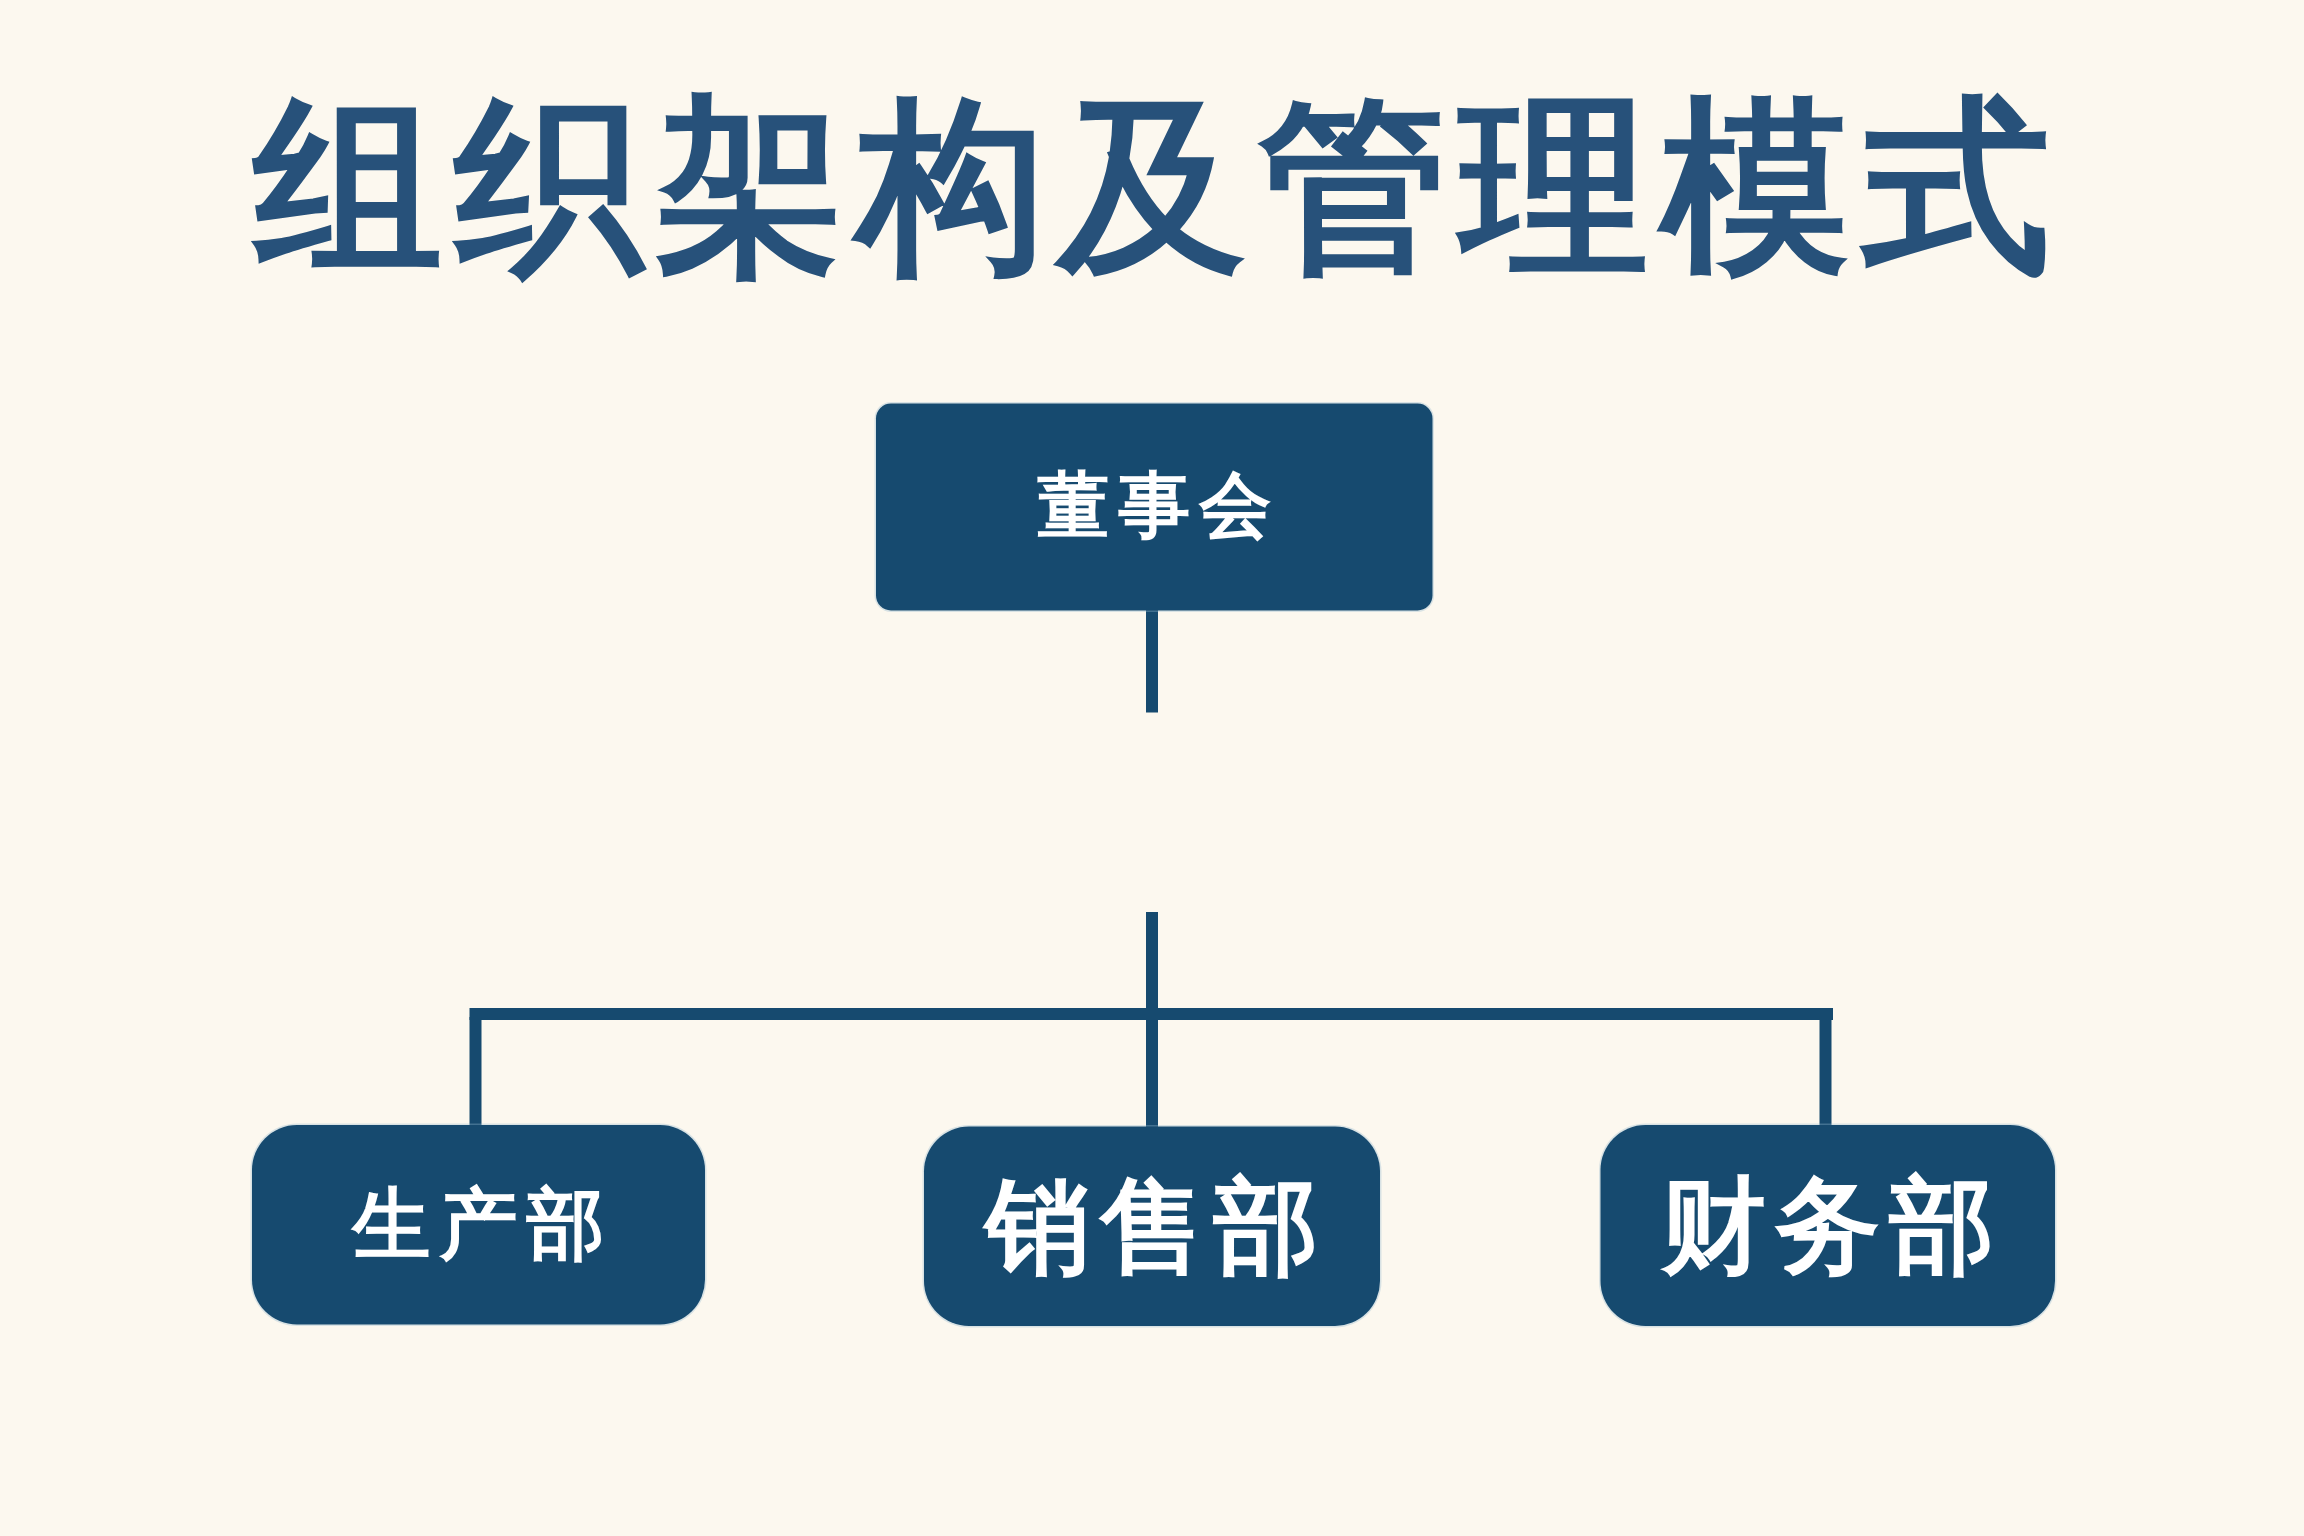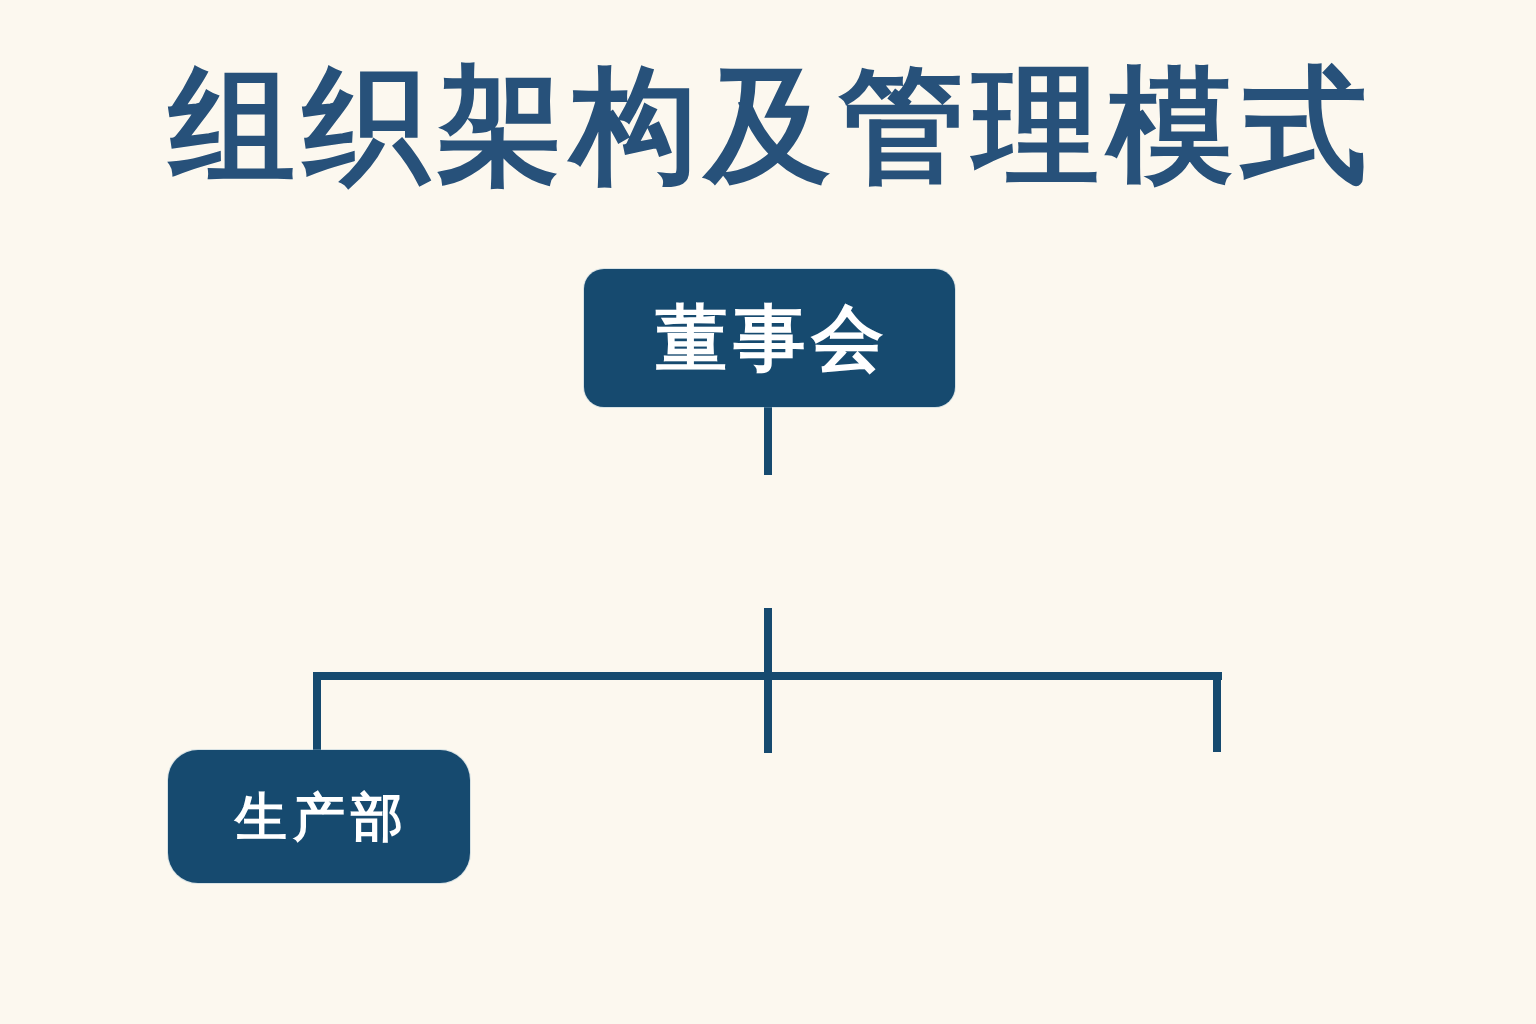--- a/index.html
+++ b/index.html
@@ -32,27 +32,27 @@
     font-weight: 700;
     font-size: 126px;
     line-height: 1.1;
     letter-spacing: 8px;
     text-indent: 8px;
     color: var(--title);
   }
   .node {
     position: absolute;
     background: var(--box);
-    border-radius: 20px;
+    border-radius: 10px;
     display: flex;
     align-items: center;
     justify-content: center;
     color: var(--box_text);
     font-weight: 700;
-    font-size: 72px;
+    font-size: 48px;
     line-height: 1;
     letter-spacing: 6px;
     text-indent: 6px;
     box-shadow: 0 0 0 1px rgba(150, 185, 210, 0.35);
   }
   .node-board   { left: 584px;  top: 269px; width: 371px; height: 138px; }
   .node-gm      { left: 585px;  top: 473px; width: 368px; height: 137px; }
   .node-prod    { left: 168px;  top: 750px; width: 302px; height: 133px; border-radius: 30px; font-size: 52px; }
   .node-sales   { left: 616px;  top: 751px; width: 304px; height: 133px; border-radius: 30px; font-size: 70px; }
   .node-finance { left: 1067px; top: 750px; width: 303px; height: 134px; border-radius: 30px; font-size: 70px; }
@@ -79,15 +79,17 @@
   <div class="connector conn-horizontal"></div>
   <div class="connector conn-drop-left"></div>
   <div class="connector conn-drop-mid"></div>
   <div class="connector conn-drop-right"></div>
 
   <div class="node node-board">董事会</div>
 
 
   <div class="node node-prod">生产部</div>
 
+  <div class="node node-sales">销售部</div>
 
+  <div class="node node-finance">财务部</div>
 
 </div>
 
 </body></html>

